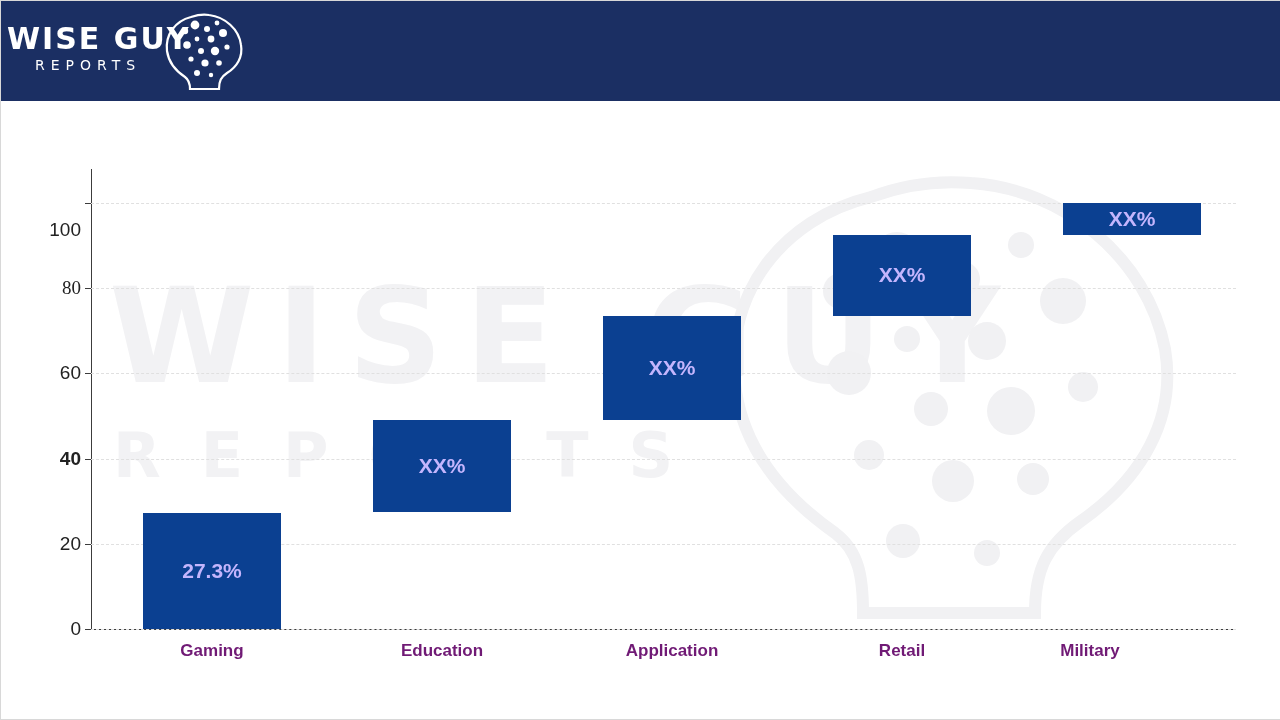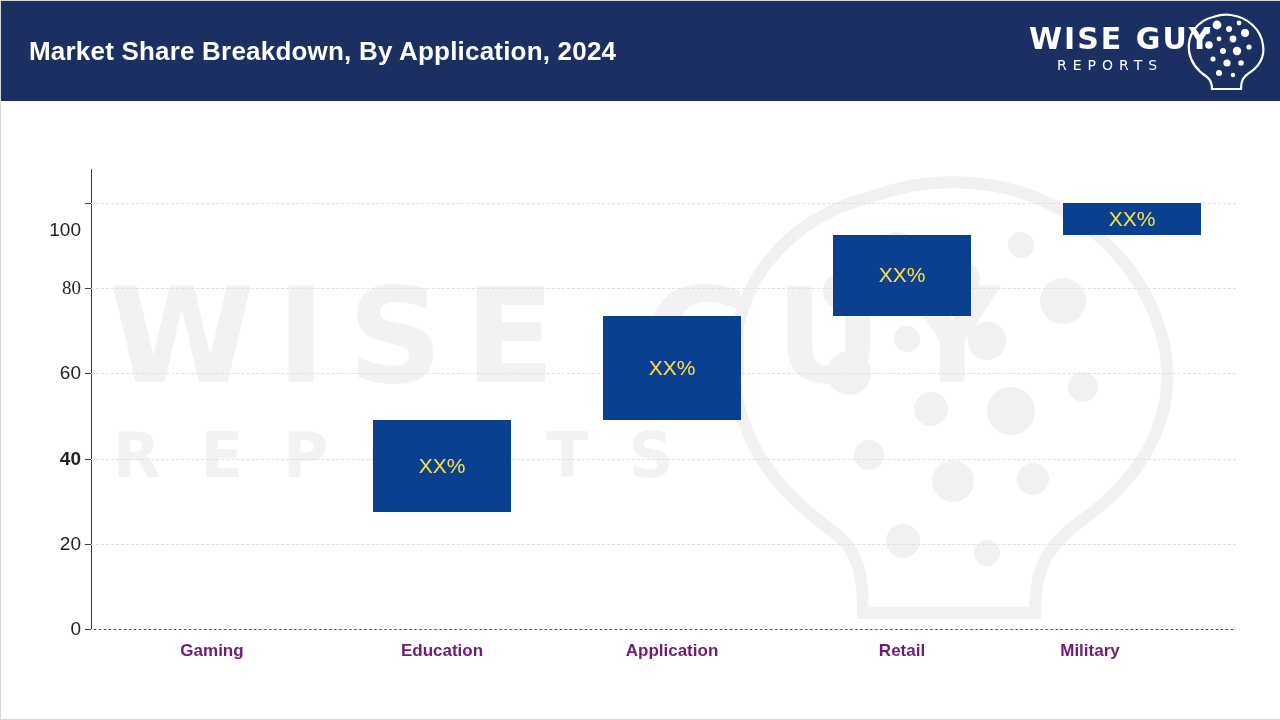--- a/index.html
+++ b/index.html
@@ -161,42 +161,41 @@
     border-top: 1px solid #3c3c3c;
   }
   .bar {
     position: absolute;
     background: #0b4091;
     display: flex;
     align-items: center;
     justify-content: center;
   }
   .bar-label {
-    color: #fde047;
+    color: #c4b5fd;
     font-size: 21px;
-    font-weight: normal;
+    font-weight: bold;
     white-space: nowrap;
   }
   .xlabel {
     position: absolute;
     top: 472px;
     transform: translateX(-50%);
     font-size: 17px;
     font-weight: bold;
     color: #701a75;
     white-space: nowrap;
   }
 </style>
 </head>
 <body>
 
 <div class="page">
 
   <div class="header">
-    <div class="header-title">Market Share Breakdown, By Application, 2024</div>
     <div class="logo">
       <div class="logo-text">WISE GUY</div>
       <div class="logo-sub">REPORTS</div>
       <svg class="logo-mark" viewBox="0 0 86 80">
         <path d="M30 6 C14 10 4 24 6 40 C8 54 18 62 24 66 C28 69 29 73 29 78 L58 78 C58 70 60 66 66 62 C76 56 82 46 80 34 C78 18 64 6 48 4 C42 3 36 4 30 6 Z" fill="none" stroke="#ffffff" stroke-width="2.2"></path>
         <circle cx="24" cy="20" r="3.2" fill="#ffffff"></circle>
         <circle cx="34" cy="14" r="4.4" fill="#ffffff"></circle>
         <circle cx="46" cy="18" r="3" fill="#ffffff"></circle>
         <circle cx="56" cy="12" r="2.4" fill="#ffffff"></circle>
         <circle cx="62" cy="22" r="4" fill="#ffffff"></circle>
@@ -259,20 +258,23 @@
       <div class="ytick-mark" style="top:119.3px;"></div>
       <div class="ytick-mark" style="top:34.1px;"></div>
 
       <div class="ytick" style="top:460.0px;">0</div>
       <div class="ytick" style="top:374.8px;">20</div>
       <div class="ytick" style="top:289.6px;font-weight:bold;">40</div>
       <div class="ytick" style="top:204.4px;">60</div>
       <div class="ytick" style="top:119.3px;font-family:Liberation Serif, serif;">80</div>
       <div class="ytick" style="top:34.1px;margin-top:27px;">100</div>
 
+      <div class="bar" style="left:52px;  width:138px; top:343.7px; height:116.3px;">
+        <span class="bar-label">27.3%</span>
+      </div>
       <div class="bar" style="left:282px; width:138px; top:251.1px; height:92.4px;">
         <span class="bar-label">XX%</span>
       </div>
       <div class="bar" style="left:512px; width:138px; top:146.8px; height:104.3px;">
         <span class="bar-label">XX%</span>
       </div>
       <div class="bar" style="left:742px; width:138px; top:65.8px; height:80.9px;">
         <span class="bar-label">XX%</span>
       </div>
       <div class="bar" style="left:972px; width:138px; top:34.1px; height:31.9px;">

